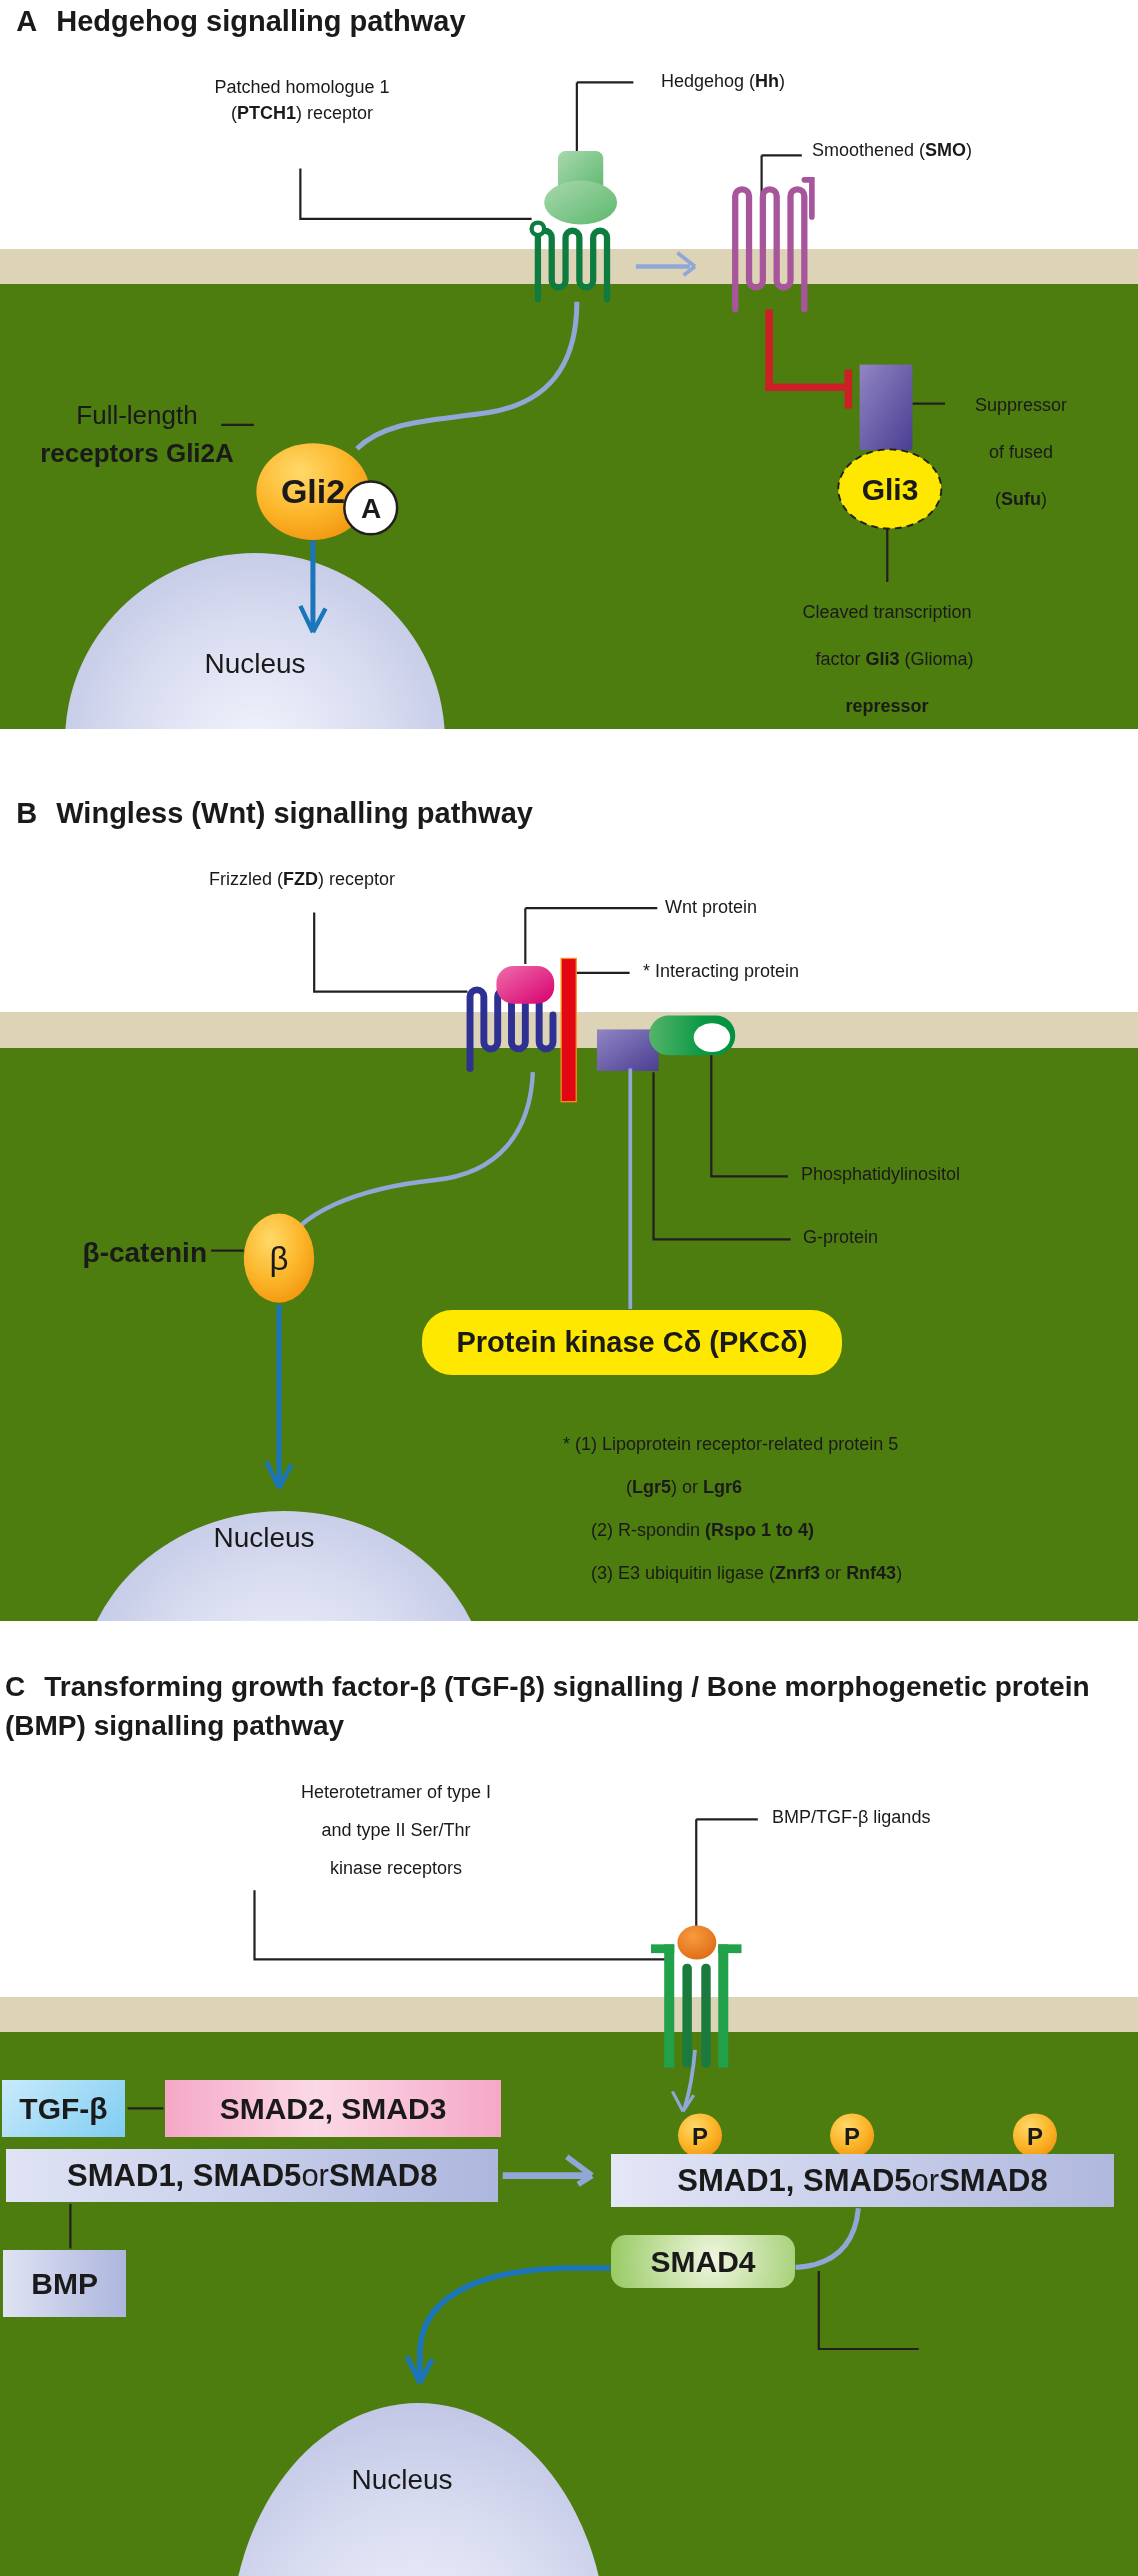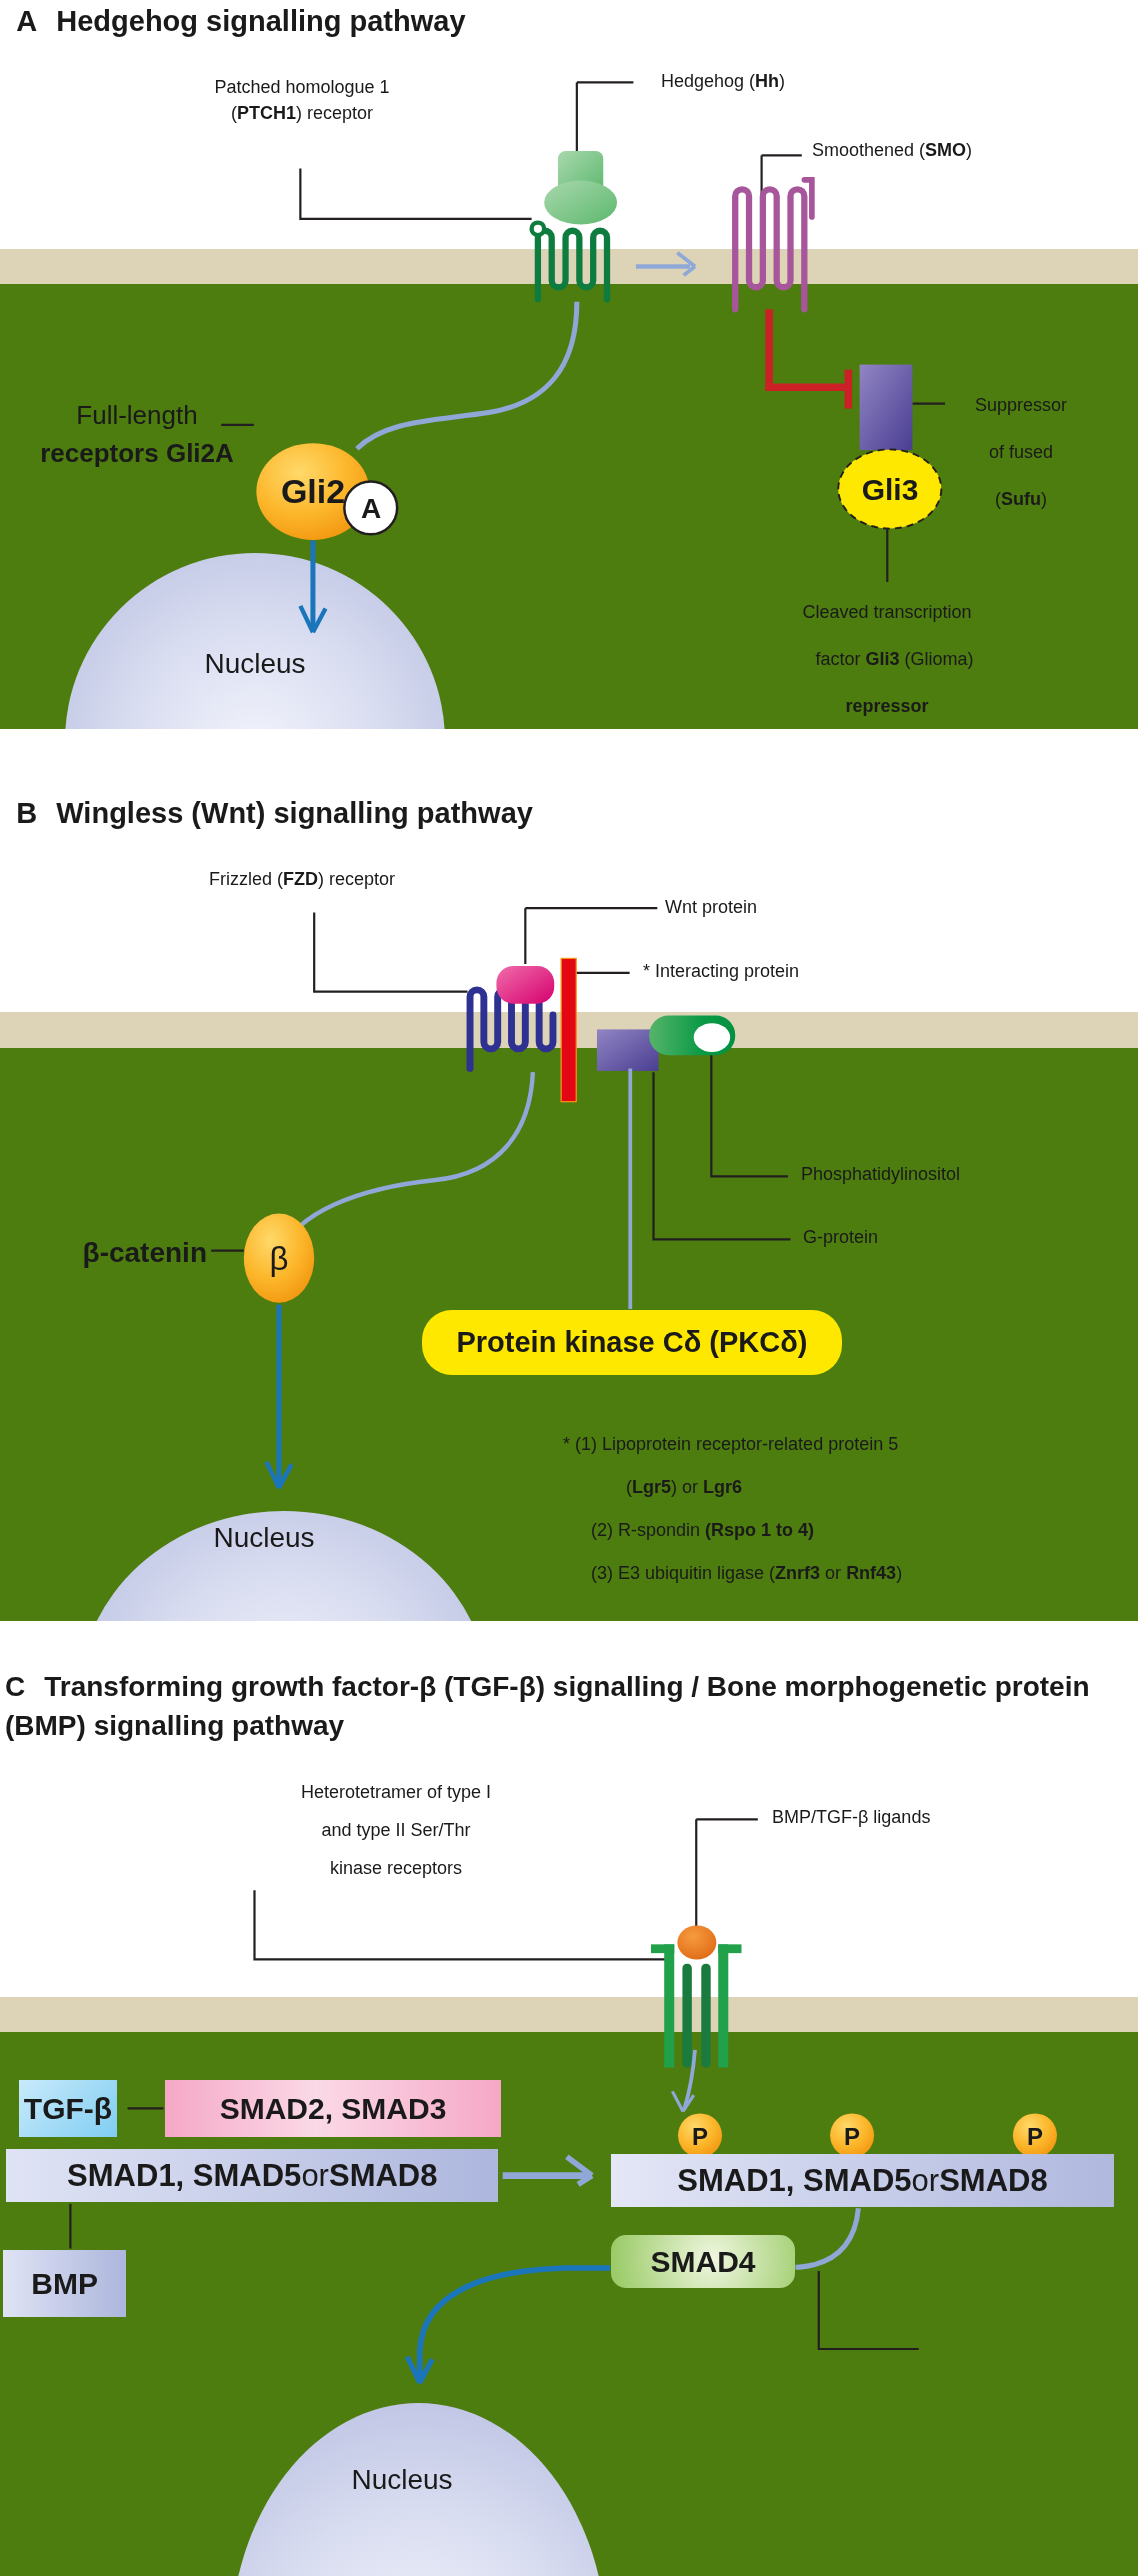--- a/index.html
+++ b/index.html
@@ -253,21 +253,21 @@
   </div>
 
   <div class="lbl ctr" style="left:396px;top:1773px;line-height:38px;">
     <div>Heterotetramer of type I</div>
     <div>and type II Ser/Thr</div>
     <div>kinase receptors</div>
   </div>
 
   <div class="lbl" style="left:772px;top:1804px;">BMP/TGF-β ligands</div>
 
-  <div class="box bold" style="left:19px;top:2080px;width:98px;height:57px;background:linear-gradient(135deg,#c9eafb,#7fcdf2);">TGF-β</div>
+  <div class="box bold" style="left:2px;top:2080px;width:123px;height:57px;background:linear-gradient(135deg,#c9eafb,#7fcdf2);">TGF-β</div>
   <div class="box bold" style="left:165px;top:2080px;width:336px;height:57px;background:linear-gradient(90deg,#f5a8c6,#fbd9e7 45%,#f5a8c6);">SMAD2, SMAD3</div>
   <div class="box" style="left:6.3px;top:2149px;width:492px;height:53px;background:linear-gradient(90deg,#dfe3f4,#cdd3ec 40%,#adb6dd);font-size:31px;">
       <span style="font-weight: 700;">SMAD1, SMAD5 </span>
       <span style="font-weight: 400;">or</span>
       <span style="font-weight: 700;"> SMAD8</span>
     </div>
   <div class="box bold" style="left:3.1px;top:2250px;width:123px;height:67px;background:linear-gradient(90deg,#dfe3f4,#adb6dd);">BMP</div>
   <div class="box" style="left:611px;top:2154px;width:503px;height:53px;background:linear-gradient(90deg,#e4e7f6,#cdd3ec 40%,#b0b8de);font-size:31px;">
       <span style="font-weight: 700;">SMAD1, SMAD5 </span>
       <span style="font-weight: 400;">or</span>

